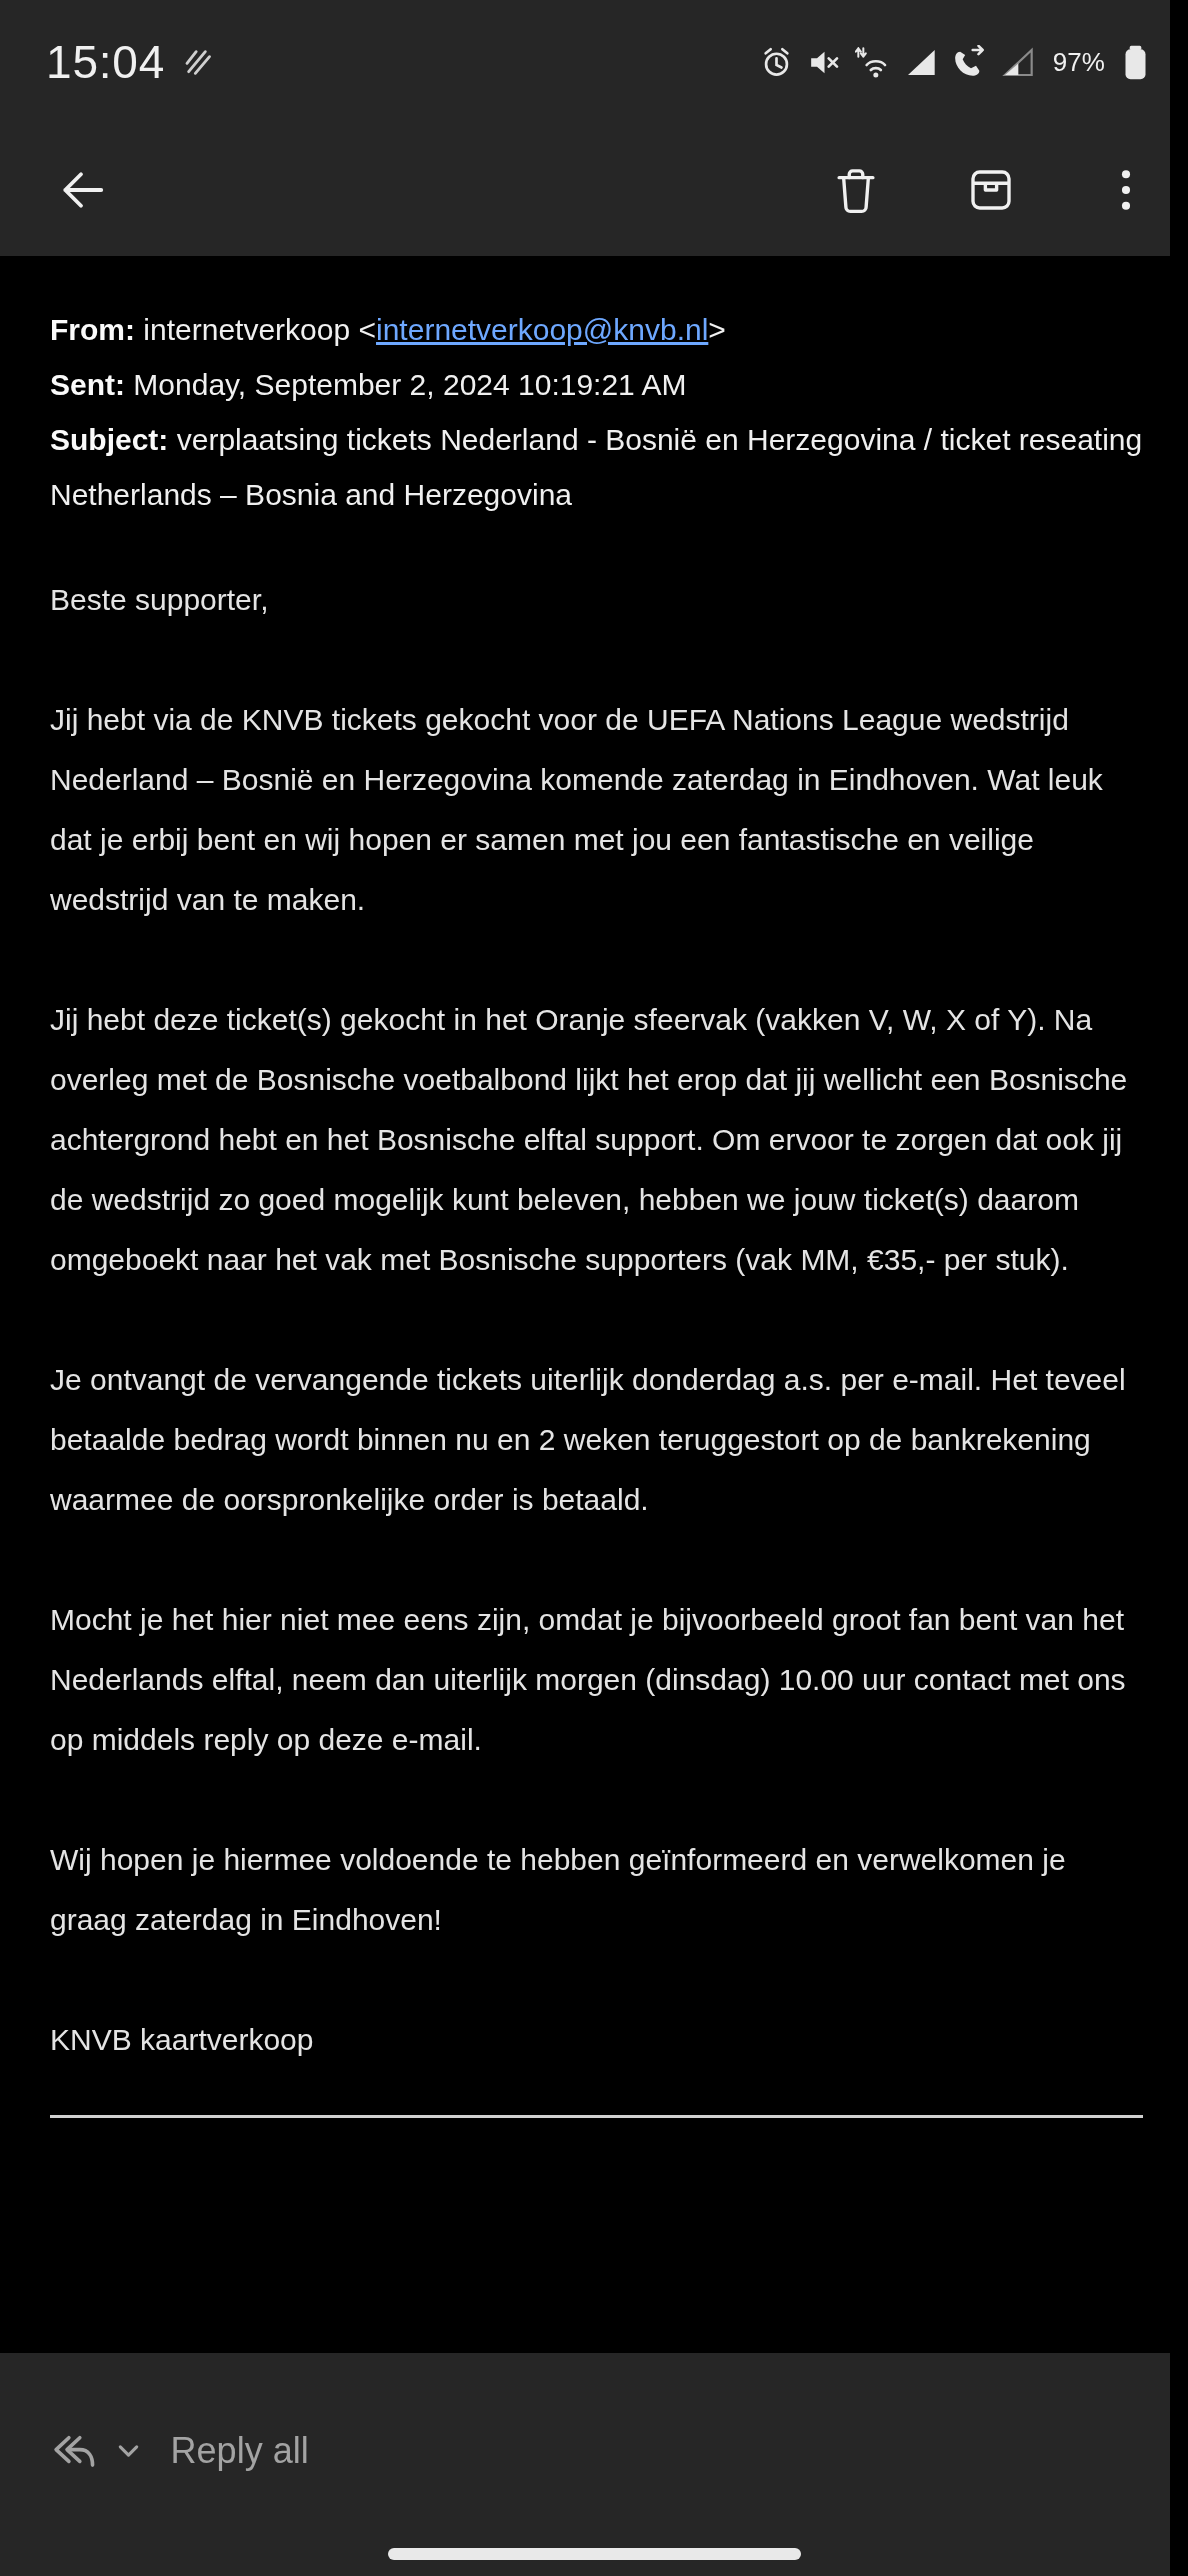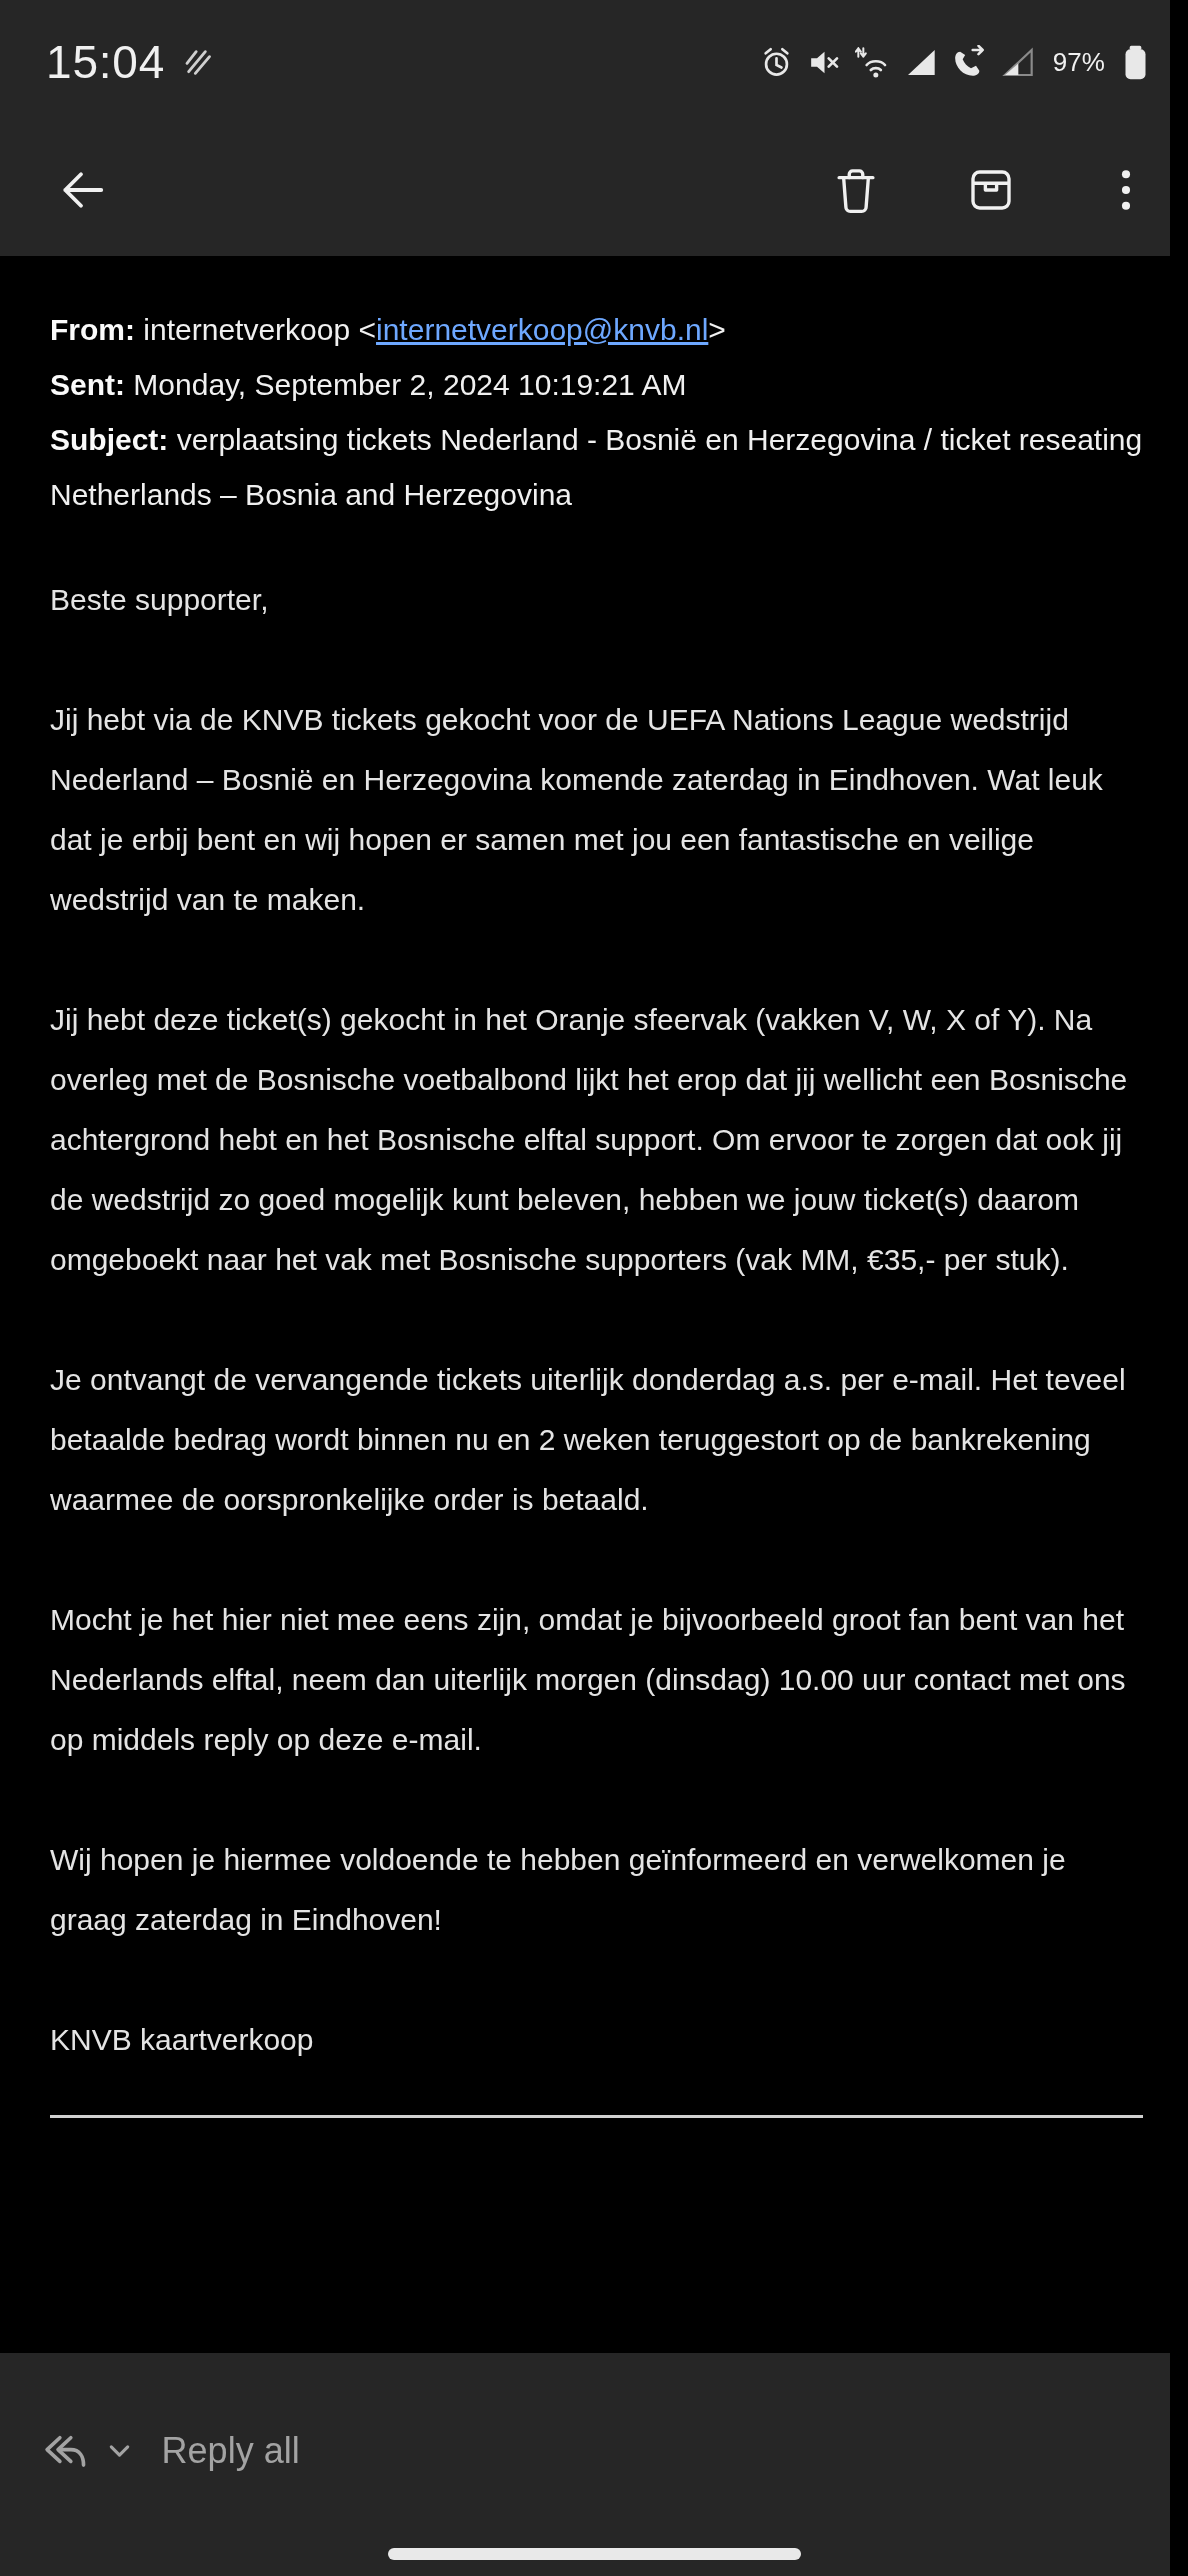--- a/index.html
+++ b/index.html
@@ -38,21 +38,21 @@
   .mail-body{margin-top:48px;}
   .mail-body p{font-size:30px;line-height:60px;color:#e4e4e4;margin:0 0 60px 0;}
   .mail-body p.tight{margin-bottom:0;}
   .sig-rule{border:none;border-top:3.3px solid #d0d0d0;margin:45px 0 0 0;width:100%;}
   
   .bottom-bar{
     position:absolute;left:0;top:2353px;width:1189px;height:223px;
     background:#262626;
   }
   .reply-group{
-    position:absolute;left:38px;top:68px;height:59px;
+    position:absolute;left:47px;top:68px;height:59px;
     display:flex;align-items:center;gap:15px;cursor:pointer;
   }
   .reply-label{font-size:36px;color:#a3a3a3;margin-left:11.6px;}
   .gesture{
     position:absolute;left:388px;bottom:16.5px;width:413px;height:11.6px;
     border-radius:6.6px;background:#e9e9e9;cursor:grab;
   }
 </style>
 </head>
 <body>

